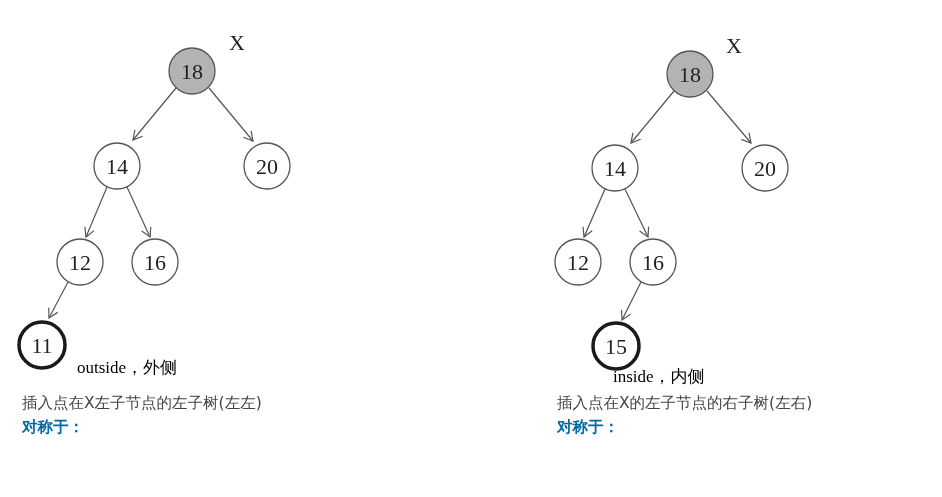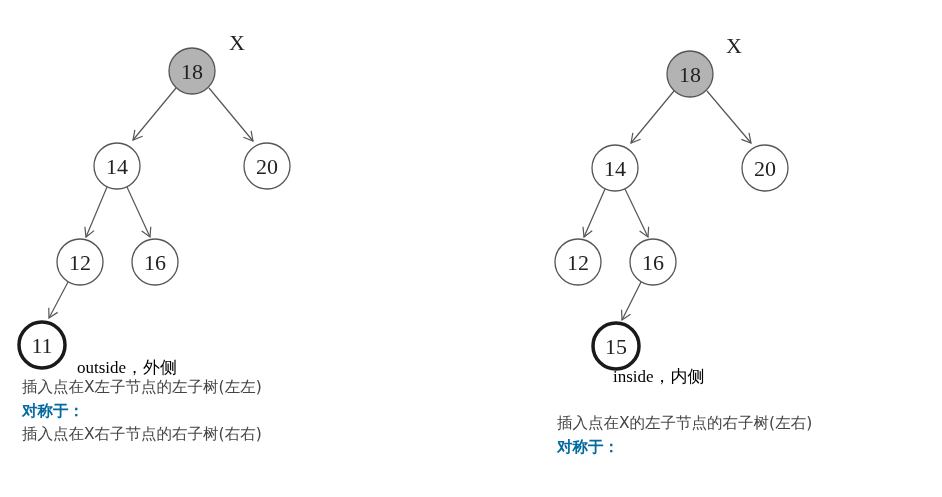--- a/index.html
+++ b/index.html
@@ -89,21 +89,20 @@
     <g>
       <circle cx="616" cy="346" r="23" fill="#fff" stroke="#1a1a1a" stroke-width="3.5"></circle>
       <text class="node-label" x="616" y="354" text-anchor="middle">15</text>
     </g>
   </g>
 </svg>
 
 <div class="annot" style="left:77px; top:333px;">outside，外侧</div>
 <div class="annot" style="left:613px; top:342px;">inside，内侧</div>
 
-<div class="desc" style="left:22px; top:376px;">
+<div class="desc" style="left:22px; top:392px;">
   <div>插入点在X左子节点的左子树(左左)</div>
   <div class="bold">对称于：</div>
-  <div>插入点在X右子节点的右子树(右右)</div>
 </div>
-<div class="desc" style="left:557px; top:412px;">
+<div class="desc" style="left:557px; top:392px;">
   <div>插入点在X的左子节点的右子树(左右)</div>
   <div class="bold">对称于：</div>
 </div>
 
 </body></html>

